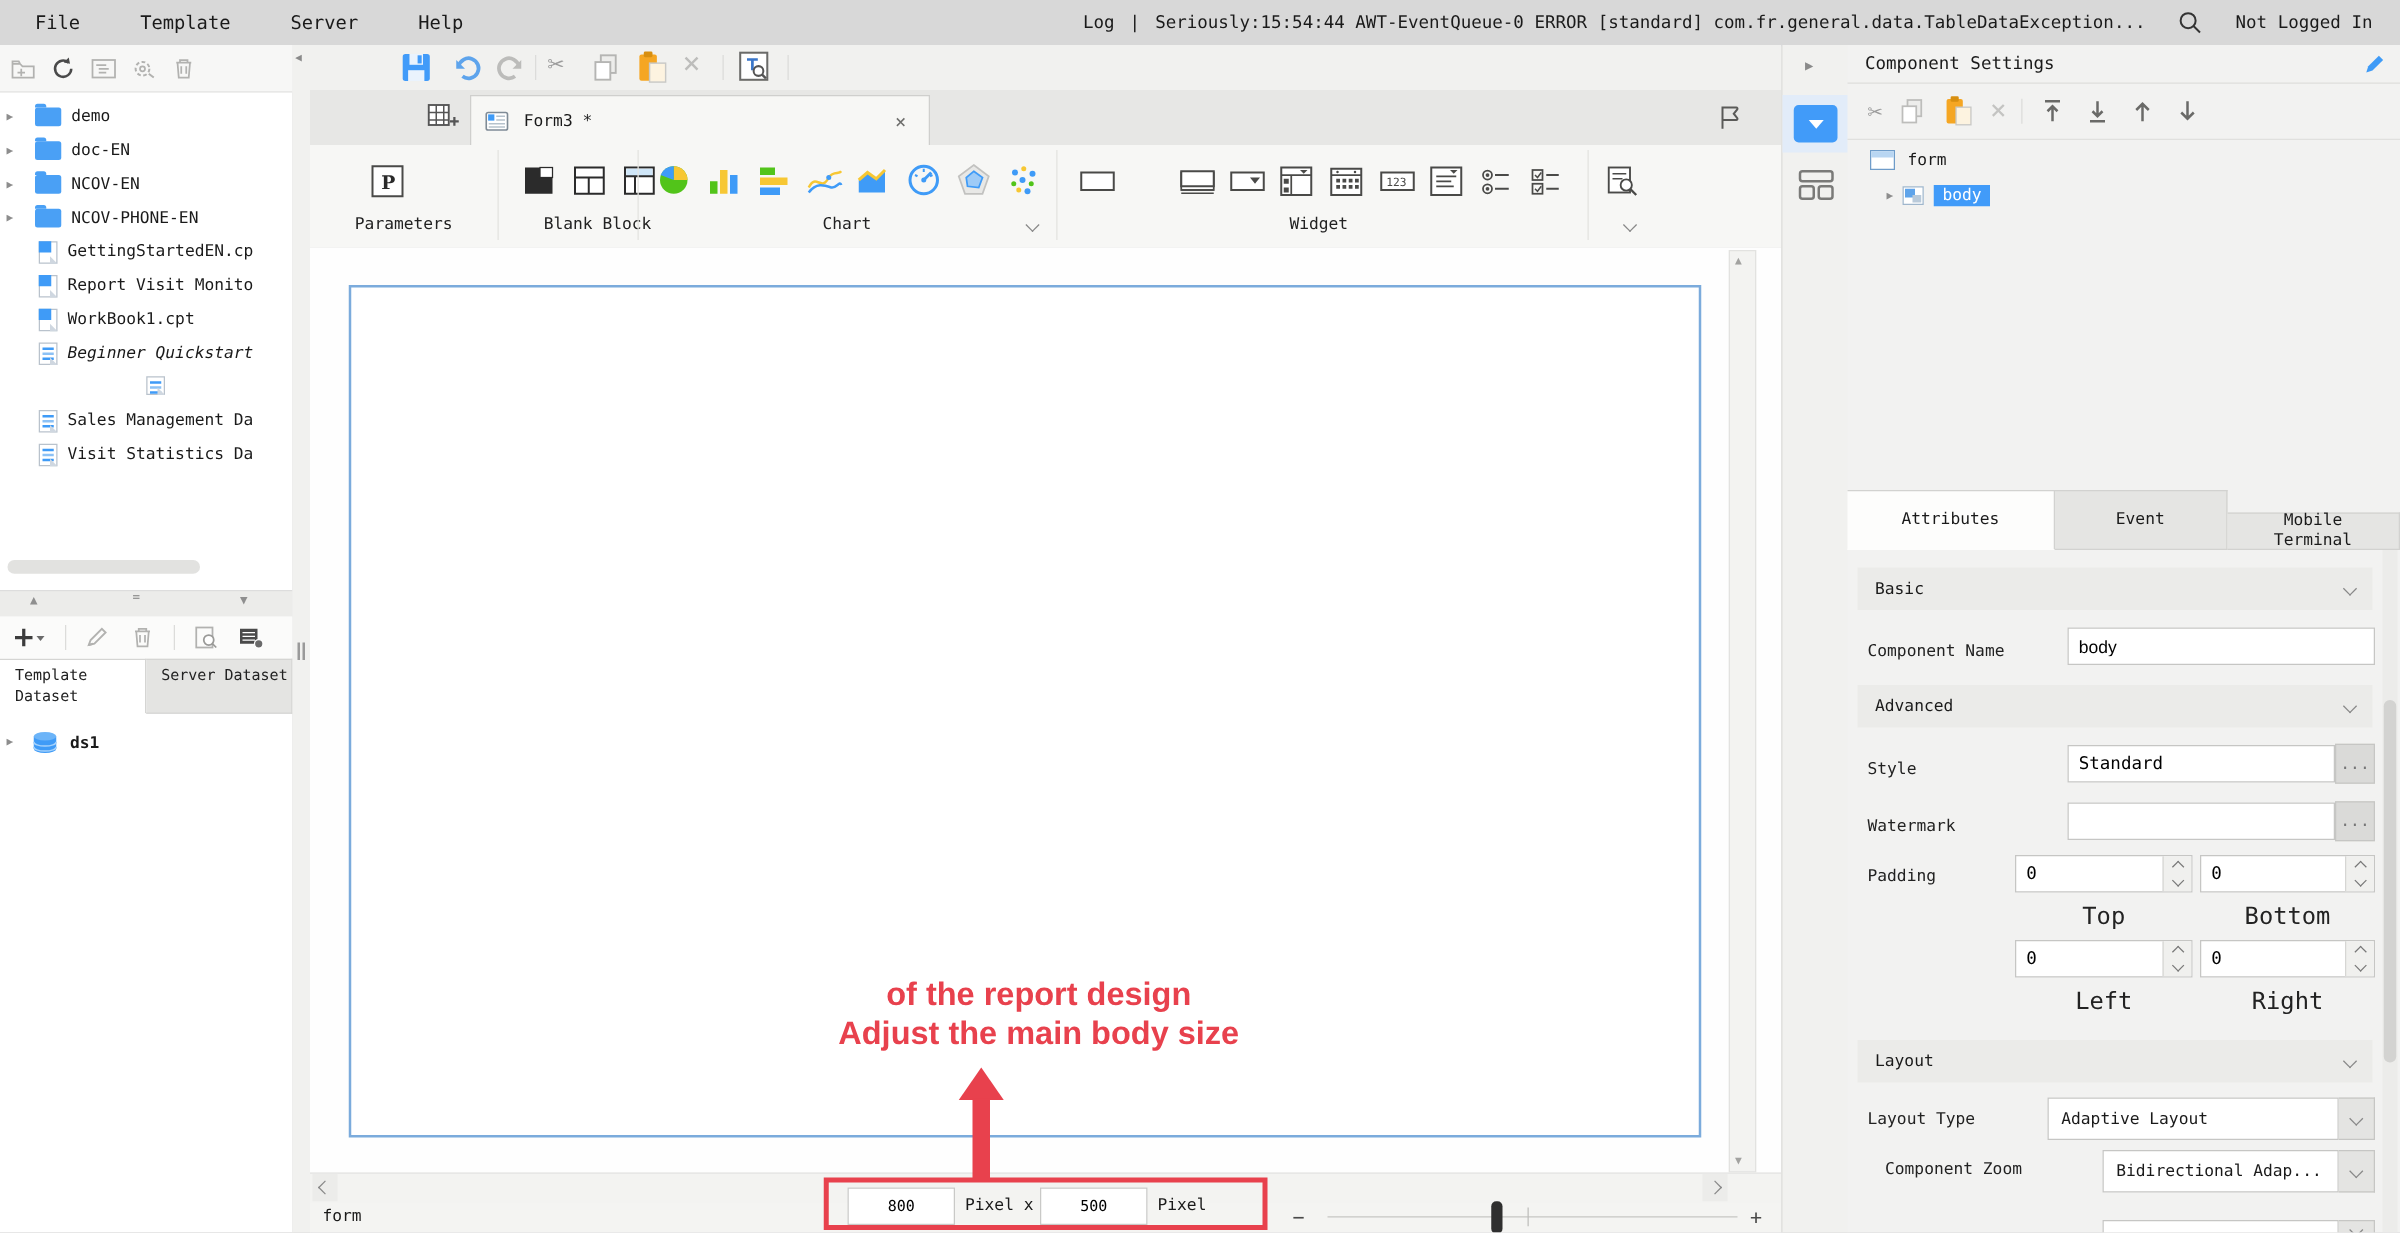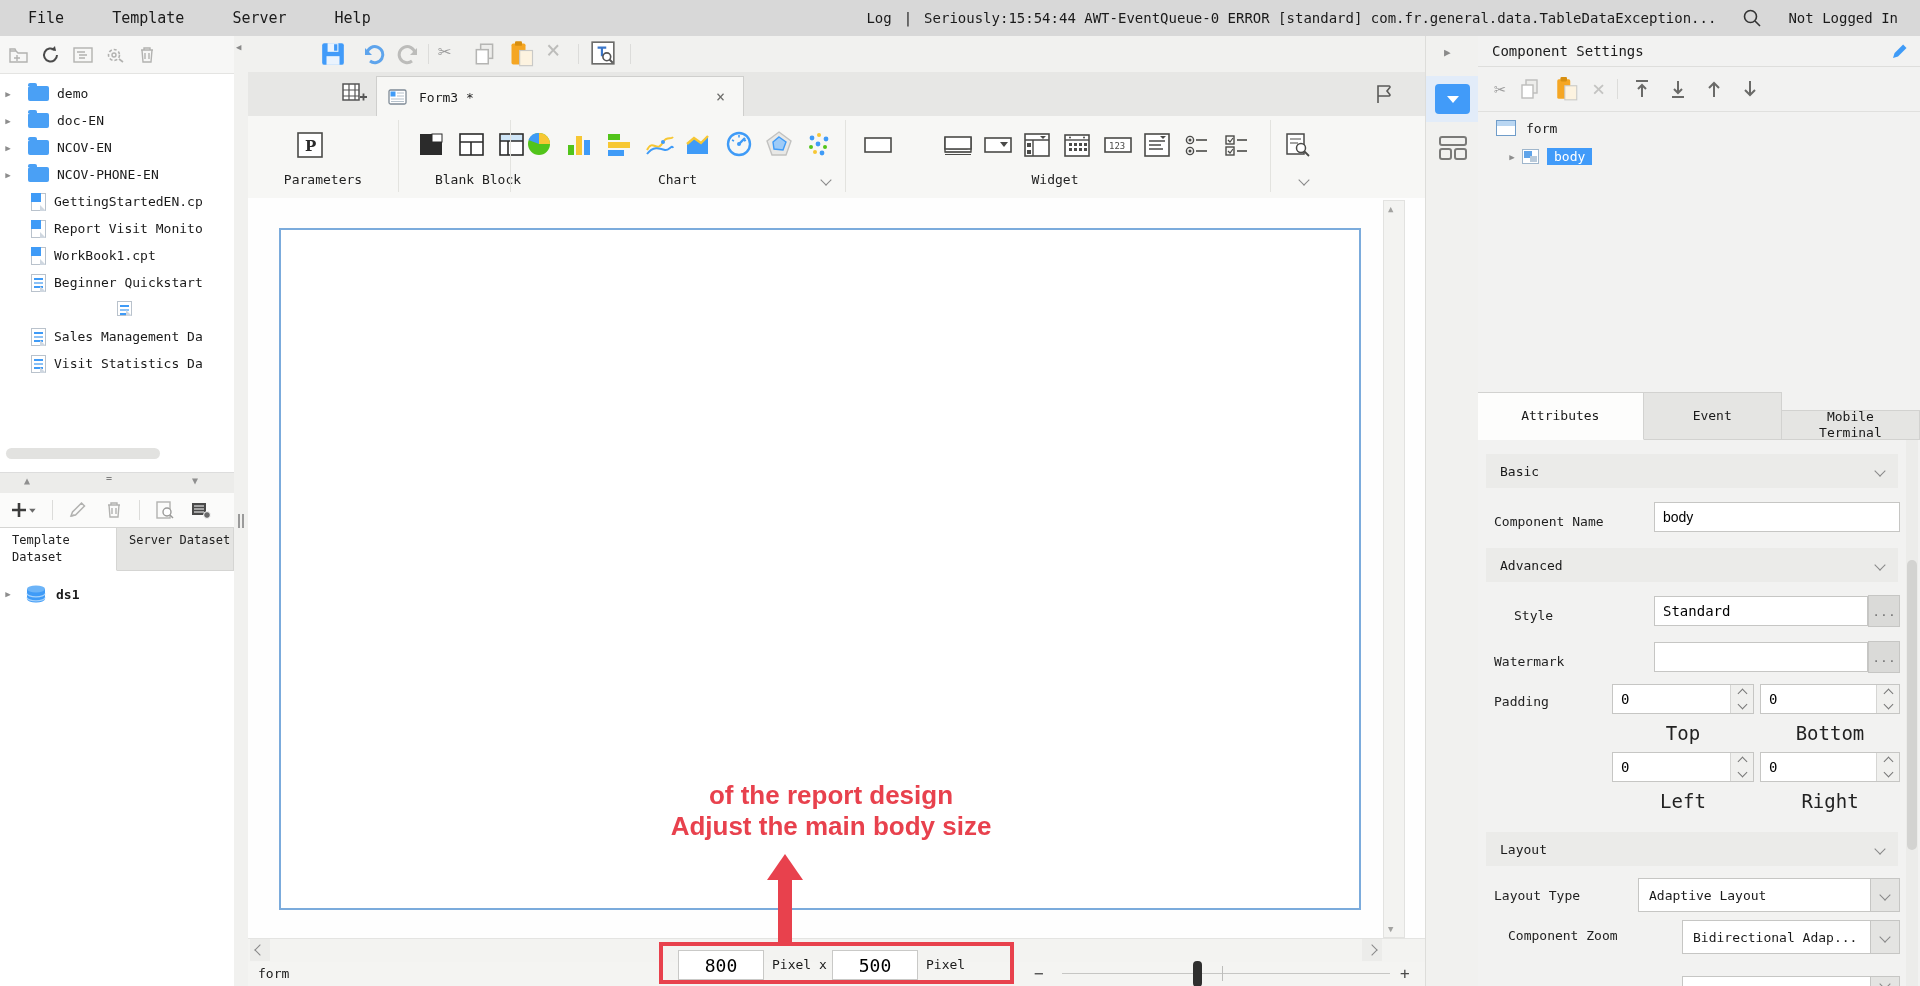--- a/index.html
+++ b/index.html
@@ -62,21 +62,21 @@
   .scbtn{position:absolute;width:20px;height:22px;background:#ececea;color:#9a9a9a;display:flex;align-items:center;justify-content:center;font-size:11px;cursor:pointer;}
   .status-row{position:absolute;left:0;top:926px;width:100%;height:24px;background:#f4f4f2;}
   .annotation{position:absolute;left:378px;top:744px;width:410px;text-align:center;z-index:6;
     font-family:"Liberation Sans",sans-serif;font-weight:bold;font-size:26px;line-height:31px;color:#e8414d;
     text-shadow:-2px 0 0 #fff,2px 0 0 #fff,0 -2px 0 #fff,0 2px 0 #fff,-1px -1px 0 #fff,1px 1px 0 #fff,-1px 1px 0 #fff,1px -1px 0 #fff;}
   .arr-head{position:absolute;left:519px;top:818px;width:0;height:0;z-index:6;
     border-left:18px solid transparent;border-right:18px solid transparent;border-bottom:26px solid #e8414d;}
   .arr-shaft{position:absolute;left:530px;top:843px;width:14px;height:64px;background:#e8414d;z-index:6;}
   .redbox{position:absolute;left:411px;top:906px;width:355px;height:42px;border:4px solid #e8414d;z-index:5;box-sizing:border-box;}
   .sizein{position:absolute;top:914px;height:30px;box-sizing:border-box;border:1px solid #c9c9c7;background:#fff;
-    text-align:center;font-family:"DejaVu Sans Mono",monospace;font-size:18px;z-index:6;}
+    text-align:center;font-family:"DejaVu Sans Mono",monospace;font-size:12px;z-index:6;}
   .sizelbl{position:absolute;top:921px;font-size:13px;z-index:6;}
   .slider-track{position:absolute;left:814px;top:937px;width:328px;height:1px;background:#c6c6c4;}
   .slider-thumb{position:absolute;left:945px;top:925px;width:9px;height:26px;background:#2f2f2f;border-radius:4px;cursor:pointer;z-index:4;}
   .slider-tick{position:absolute;left:974px;top:930px;width:1px;height:15px;background:#bdbdbb;}
 
   
   .rstrip{left:1425px;top:36px;width:53px;height:950px;background:#f1f1ef;border-left:1px solid #ddddda;border-right:1px solid #ddddda;}
   .rstrip-sel{position:absolute;left:0;top:40px;width:53px;height:46px;background:#e2ecf9;}
   .blue-dd{position:absolute;left:9px;top:48px;width:35px;height:30px;background:#419bf9;border-radius:4px;display:flex;align-items:center;justify-content:center;cursor:pointer;}
   .blue-dd .w-tri{width:0;height:0;border-left:6px solid transparent;border-right:6px solid transparent;border-top:7px solid #fff;}
@@ -201,21 +201,21 @@
     <div class="ft-row" style="top:179px;">
         <span class="tw"></span>
         <span class="ic-page ic-cpt"></span>
         <span class="lbl">Report Visit Monito</span>
       </div>
     <div class="ft-row" style="top:206px;">
         <span class="tw"></span>
         <span class="ic-page ic-cpt"></span>
         <span class="lbl">WorkBook1.cpt</span>
       </div>
-    <div class="ft-row" style="top:233px;">
+    <div class="ft-row" style="top:233px;font-style:italic;">
         <span class="tw"></span>
         <span class="ic-page ic-frm"></span>
         <span class="lbl">Beginner Quickstart</span>
       </div>
     <div class="ft-row" style="top:249px;flex-direction:column;">
         <span class="tw"></span>
         <span class="ic-page ic-frm"></span>
         <span class="lbl">Form2.frm</span>
       </div>
     <div class="ft-row" style="top:287px;">
@@ -704,21 +704,21 @@
       <span>Basic</span>
         <span class="chev"></span>
     </div>
     <span class="flabel" style="top:478px;">Component Name</span>
     <input class="tinput" style="left: 176px; top: 466px; width: 246px; height: 30px; font-family: &quot;Liberation Sans&quot;, sans-serif;" value="body">
 
     <div class="sec" style="top:512px;">
       <span>Advanced</span>
         <span class="chev"></span>
     </div>
-    <span class="flabel" style="top:572px;margin-left:20px;">Style</span>
+    <span class="flabel" style="top:572px;">Style</span>
     <input class="tinput" style="left: 176px; top: 560px; width: 214px; height: 30px;" value="Standard">
     <span class="ellip" style="left:390px;top:559px;">...</span>
 
     <span class="flabel" style="top:618px;">Watermark</span>
     <input class="tinput" style="left: 176px; top: 606px; width: 214px; height: 30px;" value="">
     <span class="ellip" style="left:390px;top:605px;">...</span>
 
     <span class="flabel" style="top:658px;">Padding</span>
     <div class="spin" style="left:134px;top:648px;width:142px;">
       <input value="0" style="">

